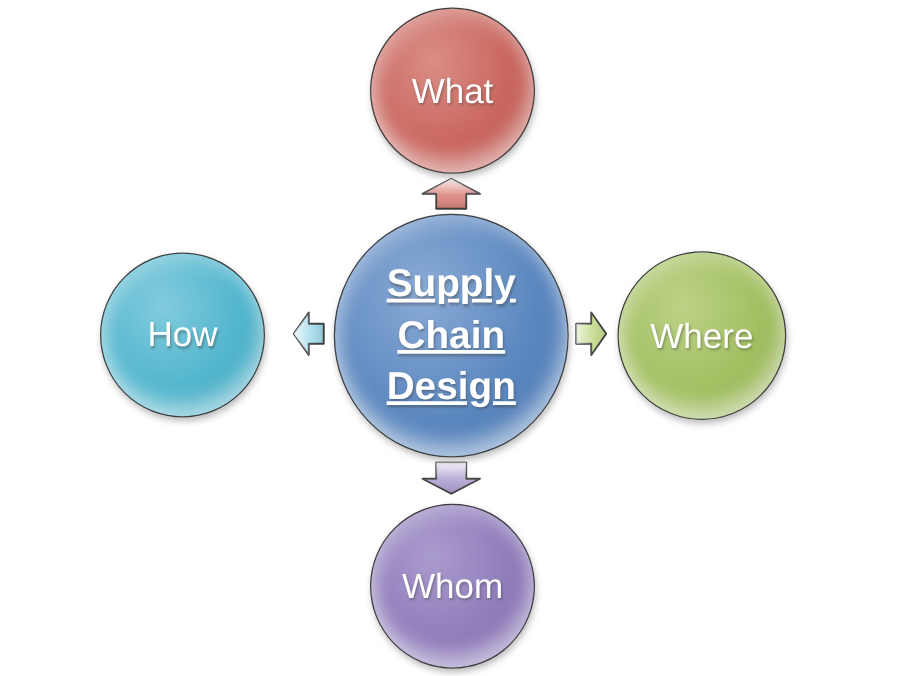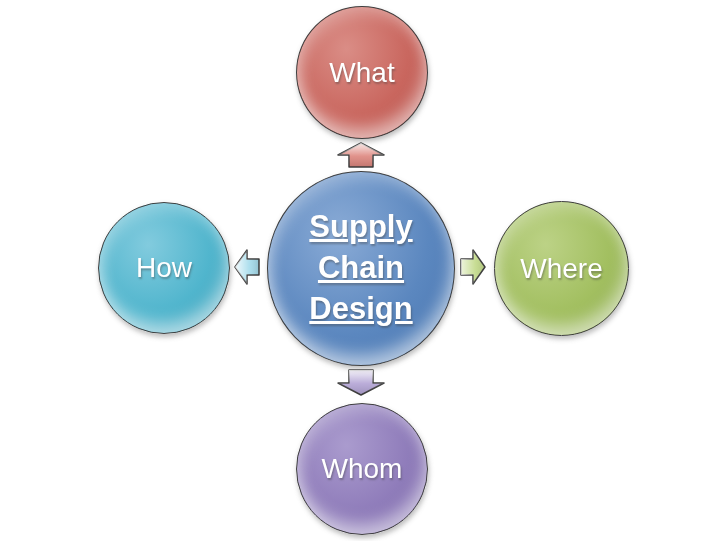--- a/index.html
+++ b/index.html
@@ -48,21 +48,21 @@
     line-height: 1.32;
     width: 150px;
   }
   .sat .label {
     font-size: 28px;
     font-weight: 400;
   }
   .sat-top    { left: 296px; top: 6px;   width: 130px; height: 131px; }
   .sat-right  { left: 494px; top: 201px; width: 133px; height: 133px; }
   .sat-bottom { left: 296px; top: 403px; width: 130px; height: 130px; }
-  .sat-left   { left: 98px;  top: 202px; width: 130px; height: 130px; }
+  .sat-left   { left: 80px;  top: 202px; width: 130px; height: 130px; }
   .arrow { position: absolute; }
   .arrow-up    { left: 337px; top: 142px; }
   .arrow-down  { left: 337px; top: 369px; }
   .arrow-left  { left: 234px; top: 247px; }
   .arrow-right { left: 460px; top: 247px; }
   .arrow polygon.body   { stroke: #3f3f3f; stroke-width: 1.5; stroke-linejoin: round; fill: var(--arrow); }
   .arrow polygon.gloss  { stroke: none; }
 </style>
 </head>
 <body>

